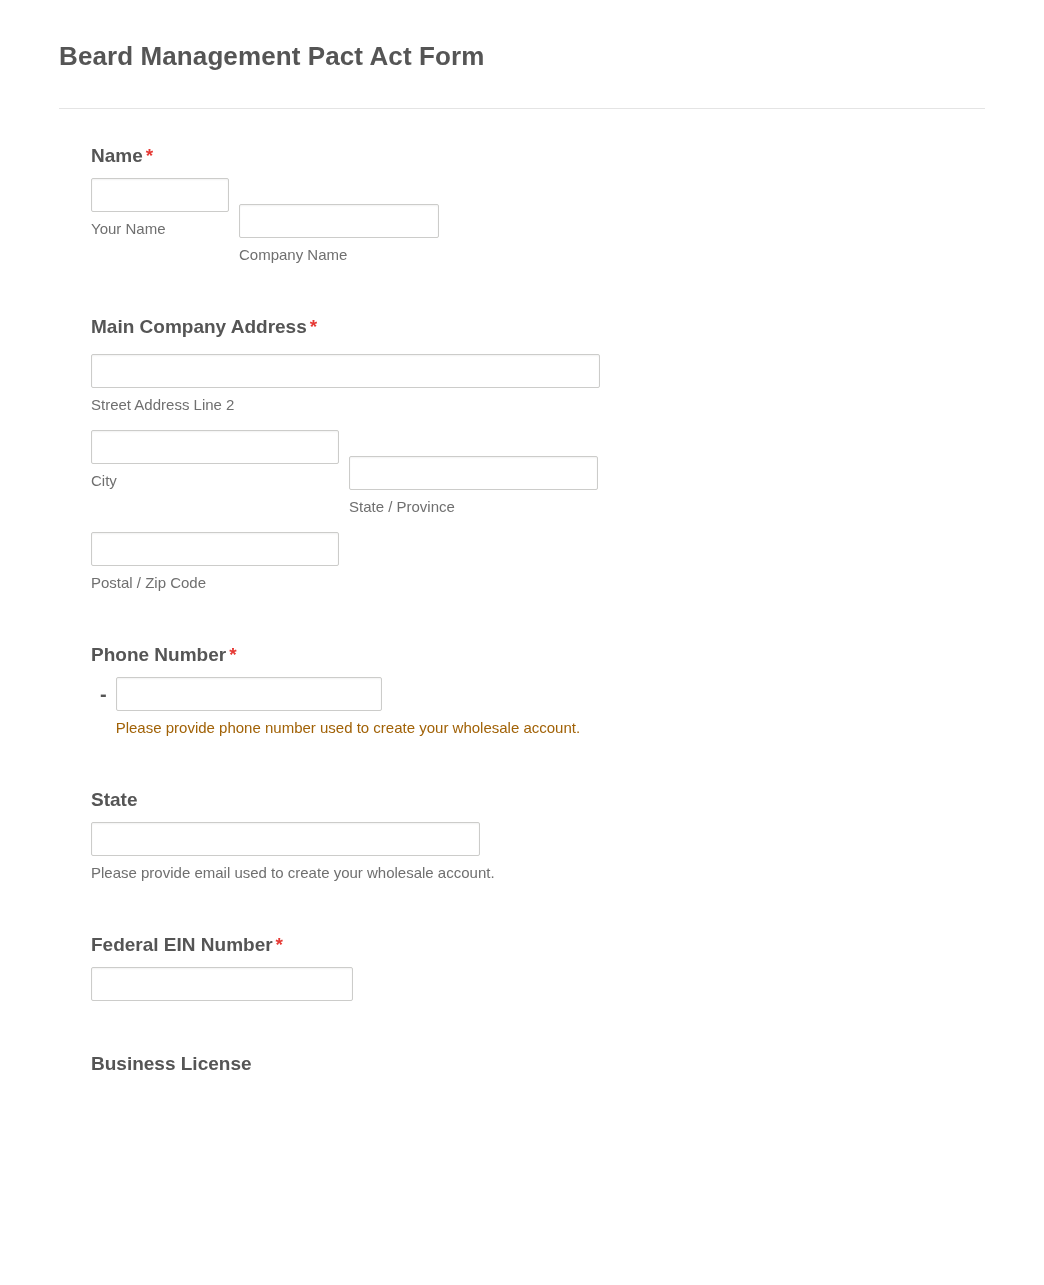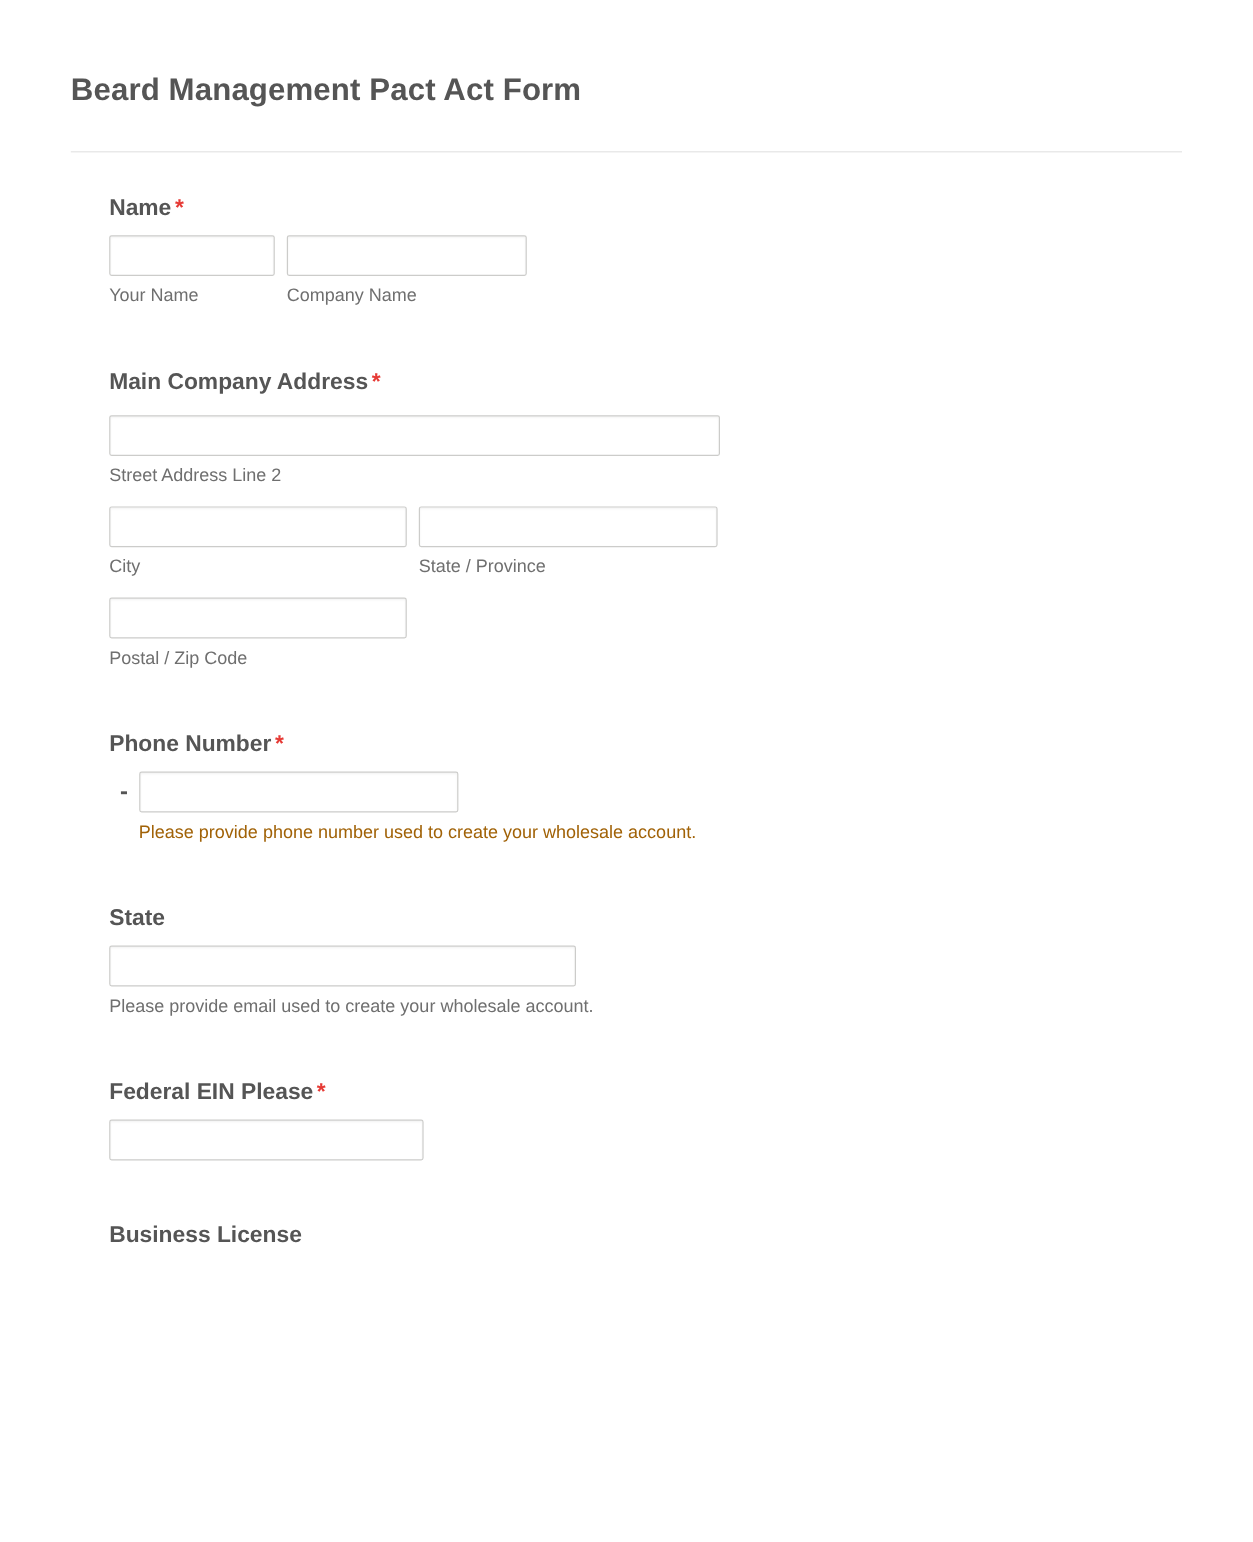--- a/index.html
+++ b/index.html
@@ -15,21 +15,21 @@
     overflow: hidden;
   }
   .form-page {
     position: relative;
     width: 1044px;
     height: 1285px;
     box-sizing: border-box;
     padding: 0;
   }
   .form-header {
-    padding: 58px 59px 0 59px;
+    padding: 40px 59px 0 59px;
   }
   .form-title {
     margin: 0;
     font-size: 26px;
     font-weight: bold;
     color: #555555;
     letter-spacing: 0.1px;
     line-height: 32px;
   }
   .title-divider {
@@ -63,20 +63,21 @@
   .row {
     display: flex;
     align-items: flex-start;
   }
   .sub-field {
     display: flex;
     flex-direction: column;
   }
   .sub-field + .sub-field {
     margin-left: 10px;
+    margin-top: 26px;
   }
   input.txt {
     box-sizing: border-box;
     height: 34px;
     border: 1px solid #ccccca;
     border-radius: 2px;
     background: #ffffff;
     box-shadow: inset 0 1px 2px rgba(0,0,0,0.055);
     font-family: "Liberation Sans", sans-serif;
     font-size: 15px;
@@ -206,21 +207,21 @@
         <span>State</span>
       </div>
       <div class="sub-field">
         <input class="txt w-email" type="text" value="" placeholder="" style="">
         <span class="hint">Please provide email used to create your wholesale account.</span>
       </div>
     </div>
 
     <div class="field-block gap-lg">
       <div class="field-label">
-        <span>Federal EIN Please</span><span class="req-star">*</span>
+        <span>Federal EIN Number</span><span class="req-star">*</span>
       </div>
       <div class="sub-field">
         <input class="txt w-ein" type="text" value="" placeholder="" style="">
       </div>
     </div>
 
     <div class="field-block gap-lg">
       <div class="field-label">
         <span>Business License</span>
       </div>

